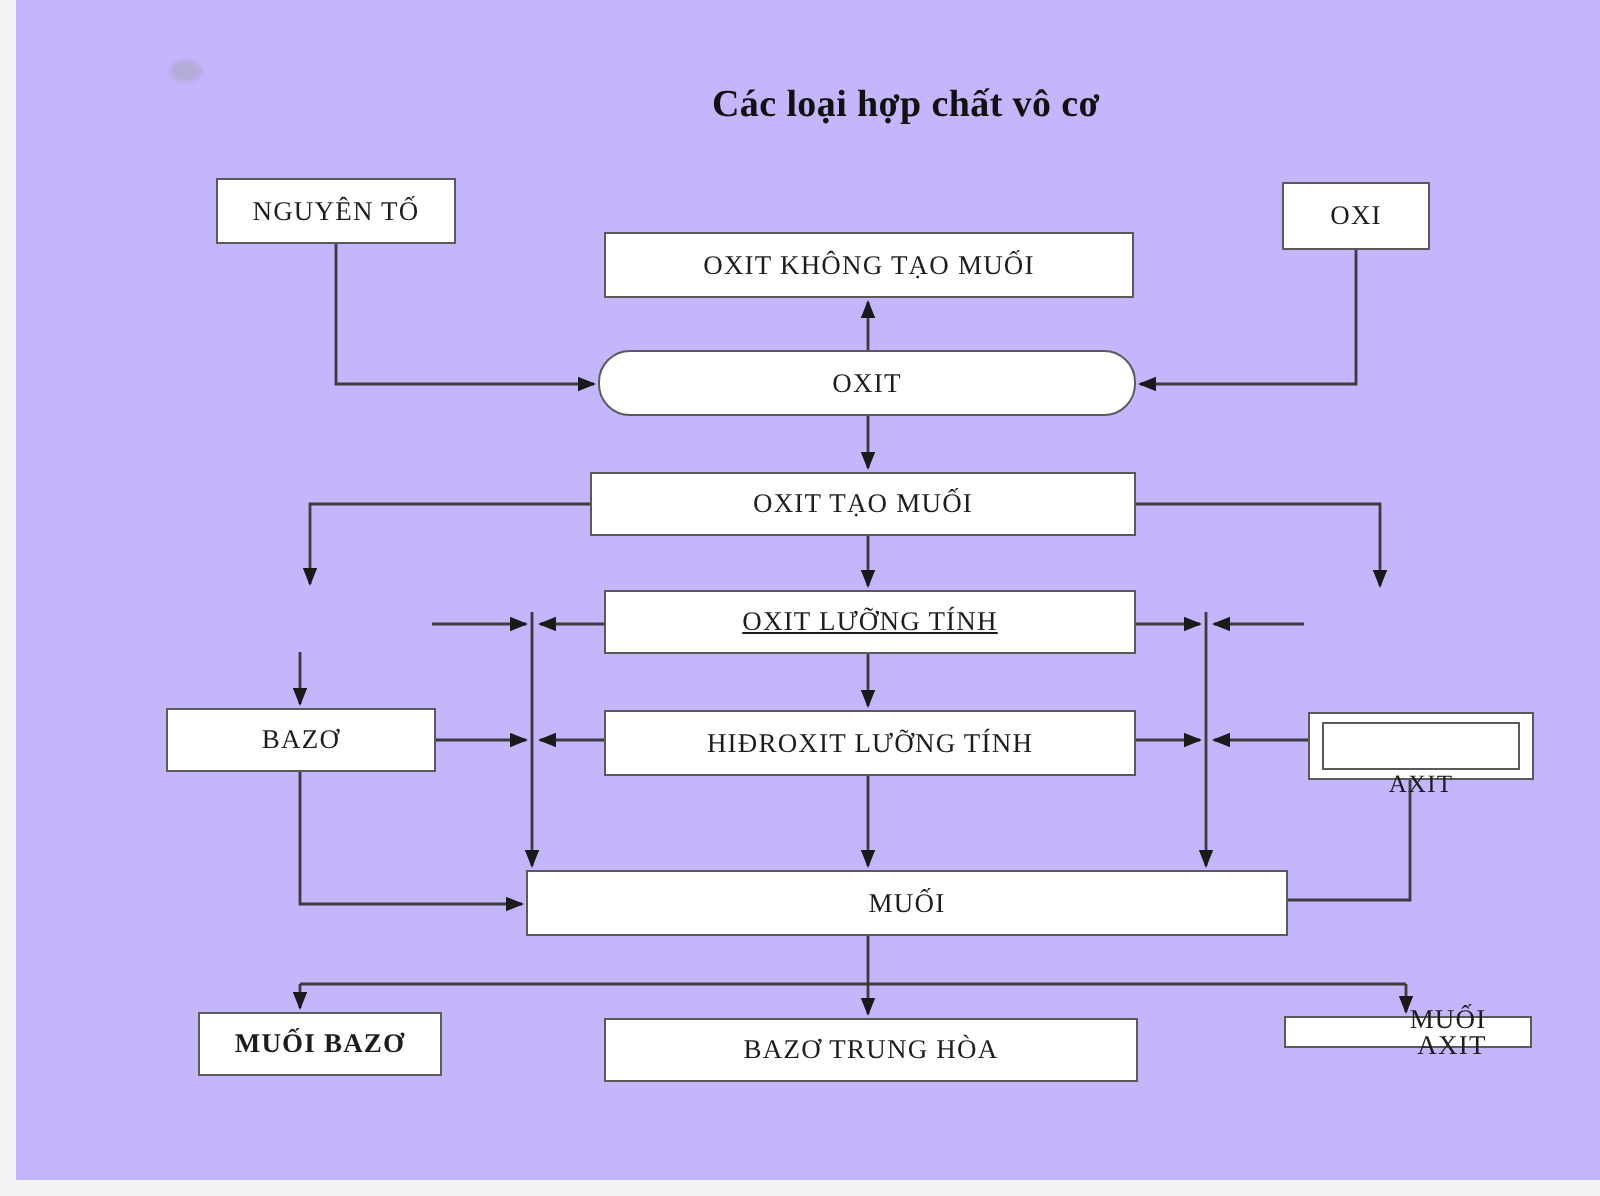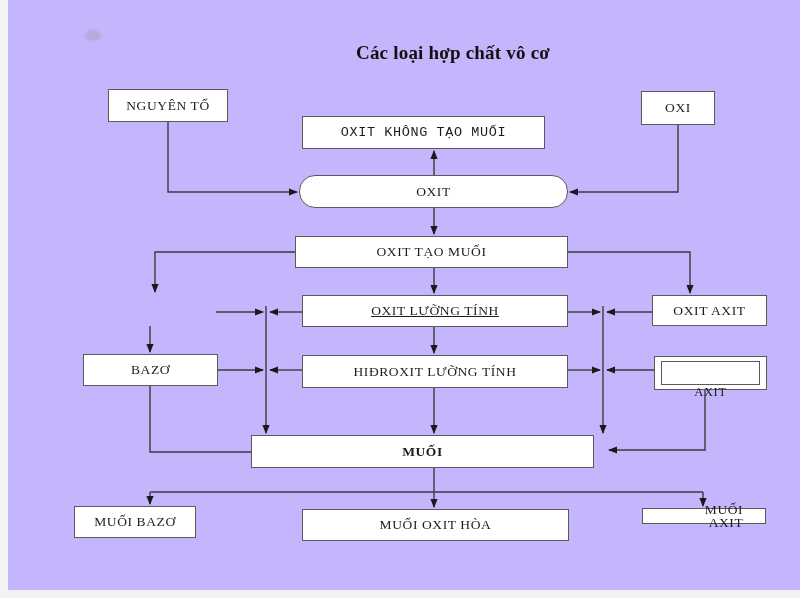--- a/index.html
+++ b/index.html
@@ -102,42 +102,41 @@
       <path d="M150,492 H703"></path>
       <path d="M150,492 V504" marker-end="url(#ar)"></path>
       <path d="M703,492 V506" marker-end="url(#ar)"></path>
     </g>
   </svg>
 
   <div class="node" style="left:108px;top:89px;width:120px;height:33px;">NGUYÊN TỐ</div>
 
   <div class="node" style="left:641px;top:91px;width:74px;height:34px;">OXI</div>
 
-  <div class="node" style="left:302px;top:116px;width:243px;height:33px;font-family:Liberation Mono, monospace;">OXIT KHÔNG TẠO MUỐI</div>
+  <div class="node" style="left:302px;top:116px;width:265px;height:33px;">OXIT KHÔNG TẠO MUỐI</div>
 
   <div class="node" style="left:299px;top:175px;width:269px;height:33px;border-radius:16px;">OXIT</div>
 
   <div class="node" style="left:295px;top:236px;width:273px;height:32px;">OXIT TẠO MUỐI</div>
 
 
   <div class="node" style="left:302px;top:295px;width:266px;height:32px;text-decoration:underline;">OXIT LƯỠNG TÍNH</div>
 
-  <div class="node" style="left:652px;top:295px;width:115px;height:31px;">OXIT AXIT</div>
 
   <div class="node" style="left:83px;top:354px;width:135px;height:32px;">BAZƠ</div>
 
   <div class="node" style="left:302px;top:355px;width:266px;height:33px;">HIĐROXIT LƯỠNG TÍNH</div>
 
   <div class="node" style="left:654px;top:356px;width:113px;height:34px;">
     <div class="node-inner">
       <span style="font-size:12.5px;margin-top:39px;">AXIT</span>
     </div>
   </div>
 
-  <div class="node" style="left:251px;top:435px;width:343px;height:33px;font-weight:bold;">MUỐI</div>
+  <div class="node" style="left:263px;top:435px;width:381px;height:33px;">MUỐI</div>
 
-  <div class="node" style="left:74px;top:506px;width:122px;height:32px;">MUỐI BAZƠ</div>
+  <div class="node" style="left:99px;top:506px;width:122px;height:32px;font-weight:bold;">MUỐI BAZƠ</div>
 
-  <div class="node" style="left:302px;top:509px;width:267px;height:32px;">MUỐI OXIT HÒA</div>
+  <div class="node" style="left:302px;top:509px;width:267px;height:32px;">BAZƠ TRUNG HÒA</div>
 
   <div class="node" style="left:642px;top:508px;width:124px;height:16px;padding-left:44px;">MUỐI&nbsp; AXIT</div>
 
 </div>
 
 </body></html>

